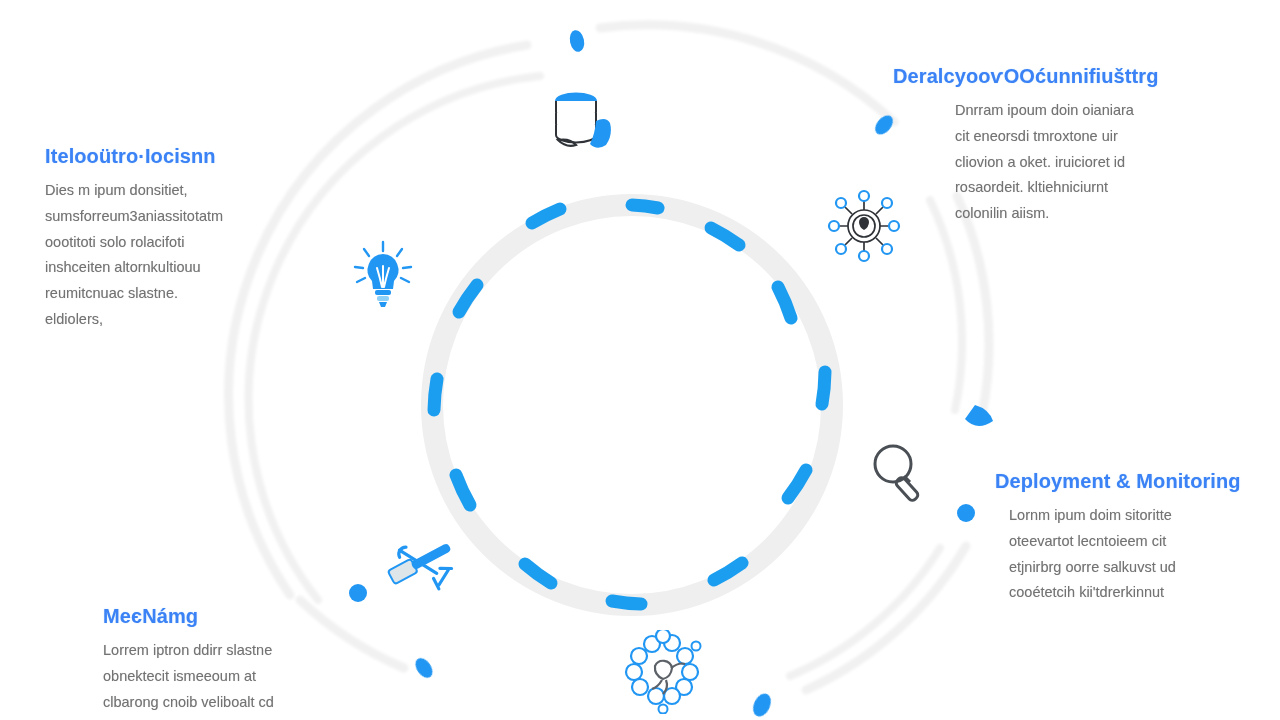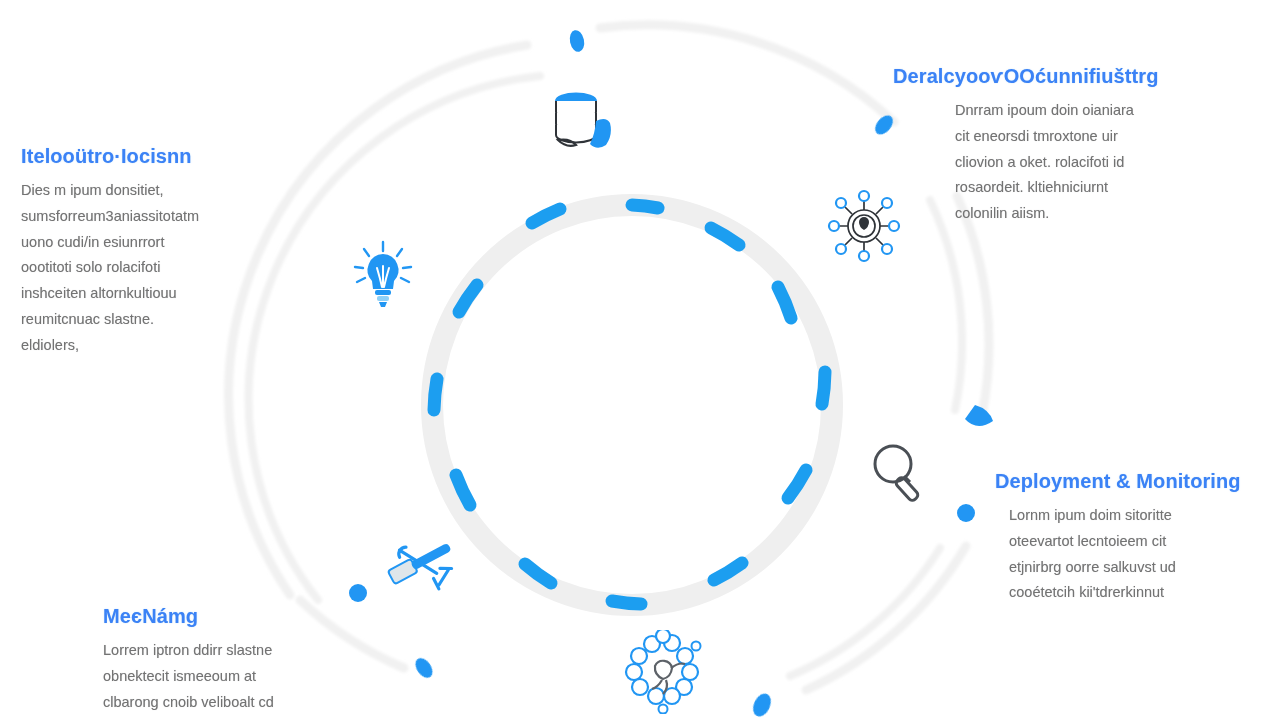--- a/index.html
+++ b/index.html
@@ -50,21 +50,21 @@
   }
   .tb-body {
     font-size: 14.5px;
     line-height: 1.78;
     color: #737373;
     margin: 0;
     text-shadow: 0 0 .7px rgba(150,152,156,.5);
   }
   .tb-body span { display: block; }
 
-  #block-introduction  { left: 21px;  top: 145px; width: 250px; }
+  #block-introduction  { left: 45px;  top: 145px; width: 250px; }
   #block-data          { left: 893px; top: 65px;  width: 312px; }
   #block-data .tb-body { padding-left: 62px; }
   #block-deployment    { left: 995px; top: 470px; width: 285px; }
   #block-deployment .tb-body { padding-left: 14px; }
   #block-modeling      { left: 103px; top: 605px; width: 260px; }
 
   
   .icon {
     position: absolute;
     filter: blur(0.3px);
@@ -238,34 +238,33 @@
         <path d="M18 30 a7 7 0 0 0 0 12"></path>
       </g>
     </svg>
   </div>
 
   <div class="text-block" id="block-introduction">
     <h2 class="tb-heading">Itelooütro·Iocisnn</h2>
     <p class="tb-body">
       <span>Dies m ipum donsitiet,</span>
       <span>sumsforreum3aniassitotatm</span>
-      <span>uono cudi/in esiunrrort</span>
       <span>oootitoti solo rolacifoti</span>
       <span>inshceiten altornkultiouu</span>
       <span>reumitcnuac slastne.</span>
       <span>eldiolers,</span>
     </p>
   </div>
 
   <div class="text-block" id="block-data">
     <h2 class="tb-heading">DeralcyooѵOOćunnifiušttrg</h2>
     <p class="tb-body">
       <span>Dnrram ipoum doin oianiara</span>
       <span>cit eneorsdi tmroxtone uir</span>
-      <span>cliovion a oket. rolacifoti id</span>
+      <span>cliovion a oket. iruicioret id</span>
       <span>rosaordeit. kltiehniciurnt</span>
       <span>colonilin aiism.</span>
     </p>
   </div>
 
   <div class="text-block" id="block-deployment">
     <h2 class="tb-heading">Deployment &amp; Monitoring</h2>
     <p class="tb-body">
       <span>Lornm ipum doim sitoritte</span>
       <span>oteevartot lecntoieem cit</span>

